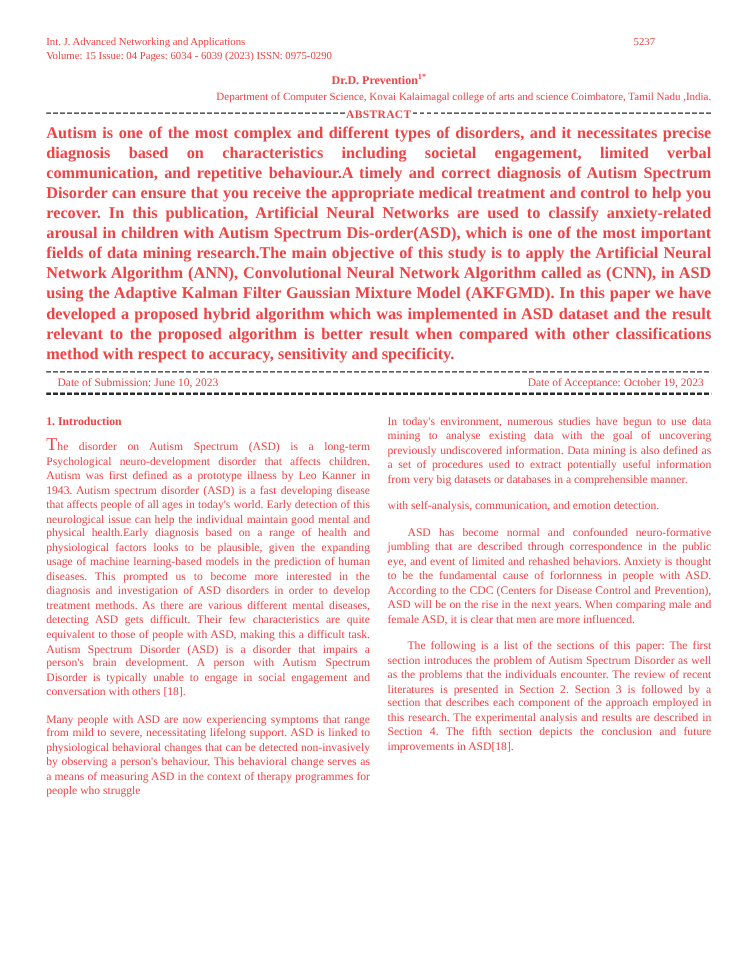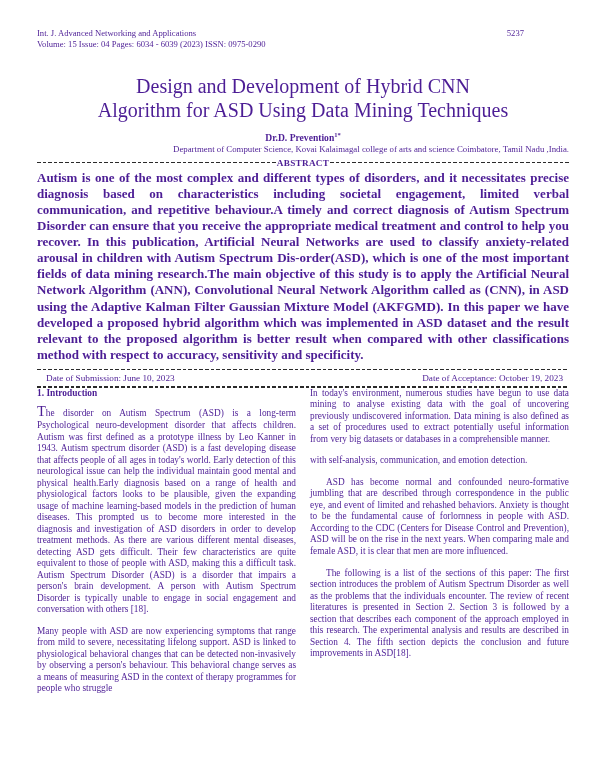--- a/index.html
+++ b/index.html
@@ -2,21 +2,21 @@
 <html><head>
 <meta charset="utf-8">
 <style>
   html, body { margin: 0; padding: 0; background: #ffffff; }
   .page {
     position: relative;
     width: 600px;
     height: 776px;
     box-sizing: border-box;
     background: #ffffff;
-    color: #4c1d95;
+    color: #ef4444;
     font-family: "Liberation Serif", "DejaVu Serif", serif;
     padding: 28px 31px 36px 37px;
     overflow: hidden;
   }
   
   .hdr { display: flex; justify-content: space-between; align-items: flex-start; font-size: 8.6px; line-height: 1.3; }
   .hdr-page { padding-right: 45px; }
   
   .title {
     font-size: 20px;
@@ -40,42 +40,41 @@
   .abs-label { font-weight: bold; font-size: 9.2px; padding: 0 1px; letter-spacing: 0.3px; }
   .abstract-text { font-size: 13px; line-height: 1.24; text-align: justify; margin-top: 2px; font-weight: bold; }
   .keywords { font-size: 9.2px; line-height: 1.24; text-align: justify; margin-top: 10px; }
   .keywords .kw-label { font-weight: bold; font-style: italic; }
   .dates-block { margin-top: 6px; }
   .dates-row {
     display: flex; justify-content: space-between;
     font-size: 9.2px; padding: 3px 6px 3px 9px;
   }
   
-  .columns { display: flex; gap: 14px; margin-top: 0; }
+  .columns { display: flex; gap: 14px; margin-top: 17px; }
   .col { flex: 1 1 0; font-size: 9.3px; line-height: 1.24; text-align: justify; }
   .sec-heading { font-weight: bold; font-size: 9.4px; margin: 0 0 5px 0; text-align: left; }
   .col p { margin: 0; }
   .col p + p { margin-top: 10px; }
   .dropcap { font-size: 14.5px; line-height: 1; }
   .indent { text-indent: 16px; }
 </style>
 </head>
 <body>
 
 <div class="page">
 
   <div class="hdr">
     <div class="hdr-left">
       <div>Int. J. Advanced Networking and Applications</div>
       <div>Volume: 15 Issue: 04 Pages: 6034 - 6039 (2023) ISSN: 0975-0290</div>
     </div>
     <div class="hdr-page">5237</div>
   </div>
 
-  <h1 class="title">Design and Development of Hybrid CNN Algorithm for ASD Using Data Mining Techniques</h1>
 
   <div class="author">
     <span>Dr.D. Prevention</span><sup>1*</sup>
   </div>
   <div class="affiliation">Department of Computer Science, Kovai Kalaimagal college of arts and science Coimbatore, Tamil Nadu ,India.</div>
 
   <div class="abs-divider">
     <span class="dashline"></span>
     <span class="abs-label">ABSTRACT</span>
     <span class="dashline"></span>

